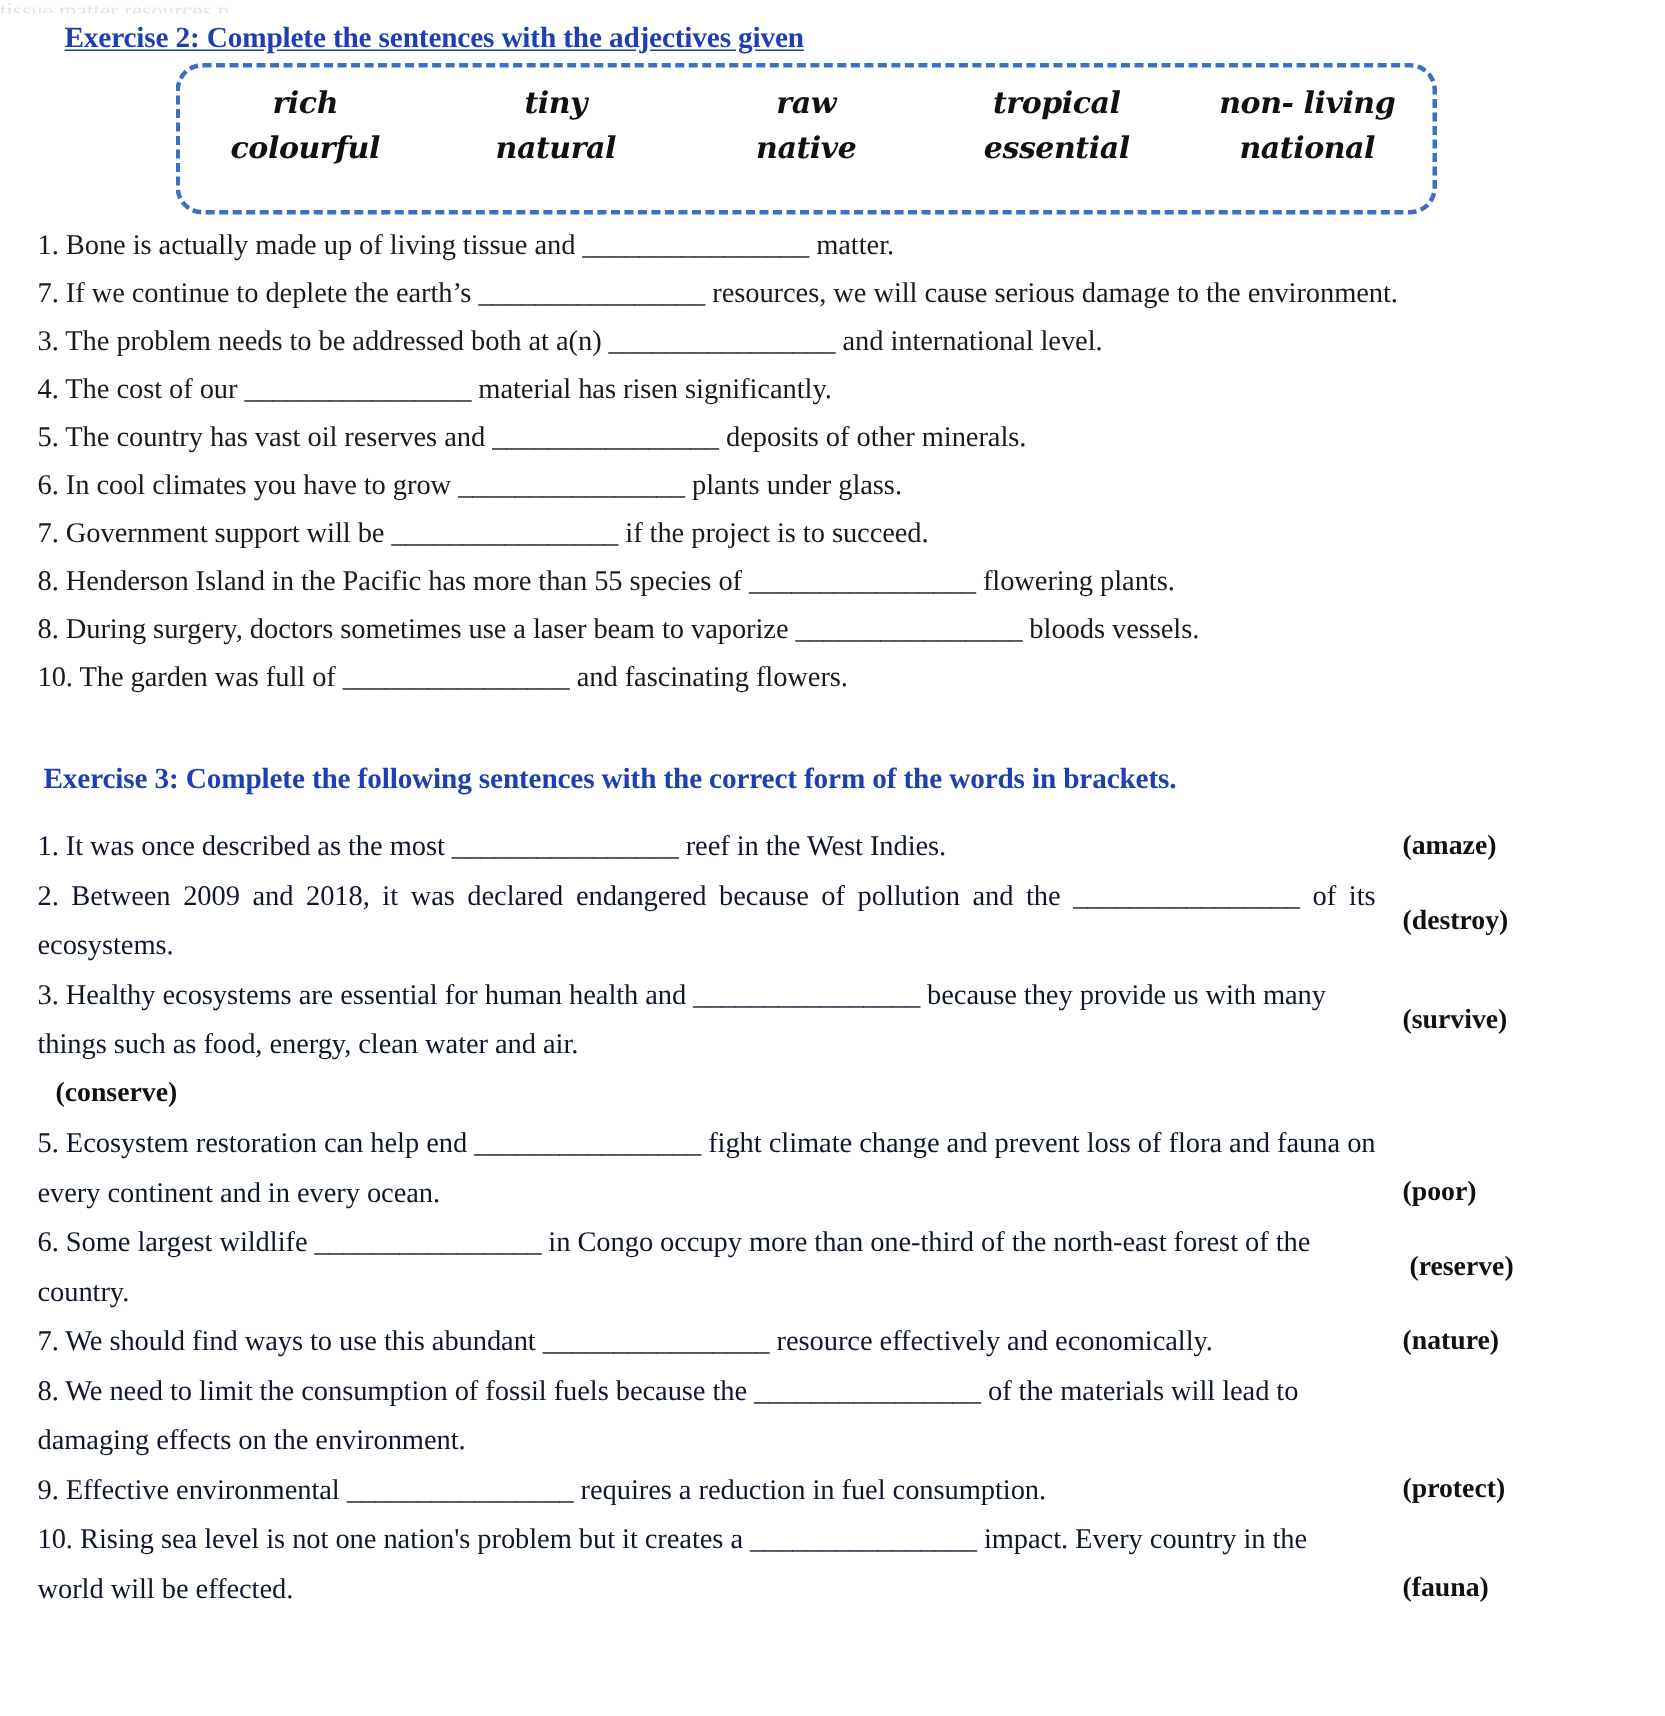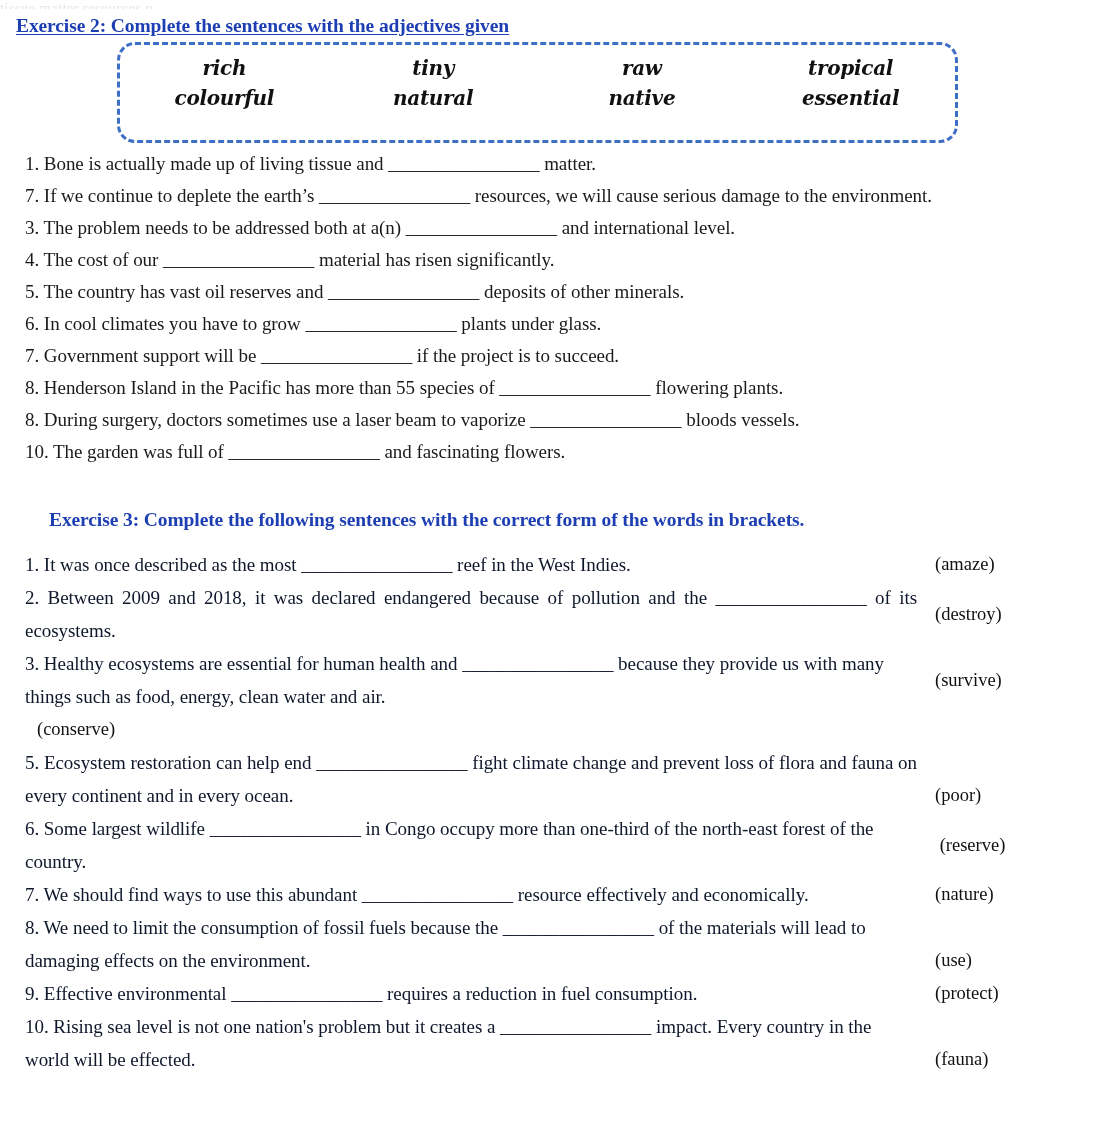--- a/index.html
+++ b/index.html
@@ -48,21 +48,21 @@
     white-space: nowrap;
     letter-spacing: -0.1px;
   }
   .ex-heading.underlined {
     text-decoration: underline;
     text-underline-offset: 2px;
   }
 
   #ex2-heading {
     position: absolute;
-    left: 16px;
+    left: 43px;
     top: 16px;
   }
 
   
   .word-box {
     position: absolute;
     left: 117px;
     top: 42px;
     width: 841px;
     height: 101px;
@@ -105,21 +105,20 @@
     font-size: 19px;
     line-height: 32px;
     color: #1a1a1a;
     letter-spacing: -0.05px;
   }
 
   #ex3-heading {
     position: absolute;
     left: 29px;
     top: 510px;
-    margin-left: 20px;
   }
 
   
   .ex3-list {
     position: absolute;
     left: 25px;
     top: 548px;
     width: 1065px;
   }
   .ex3-row {
@@ -137,21 +136,21 @@
     box-sizing: border-box;
     padding-right: 6px;
   }
   .ex3-text.justify {
     text-align: justify;
     text-align-last: left;
   }
   .ex3-cue {
     flex: 1 1 auto;
     font-size: 18.5px;
-    font-weight: normal;
+    font-weight: bold;
     line-height: 33px;
     color: #111111;
     white-space: pre;
     padding-left: 12px;
     box-sizing: border-box;
   }
   .ex3-cue.align-middle { align-self: center; }
   .ex3-cue.align-bottom { align-self: flex-end; }
 </style>
 </head>
@@ -175,20 +174,24 @@
         <span class="w">tiny</span>
         <span class="w">natural</span>
       </div>
       <div class="word-col">
         <span class="w">raw</span>
         <span class="w">native</span>
       </div>
       <div class="word-col">
         <span class="w">tropical</span>
         <span class="w">essential</span>
+      </div>
+      <div class="word-col">
+        <span class="w">non- living</span>
+        <span class="w">national</span>
       </div>
     </div>
   </div>
 
   <div class="ex2-list">
     <div class="sent">1. Bone is actually made up of living tissue and ________________ matter.</div>
     <div class="sent">7. If we continue to deplete the earth’s ________________ resources, we will cause serious damage to the environment.</div>
     <div class="sent">3. The problem needs to be addressed both at a(n) ________________ and international level.</div>
     <div class="sent">4. The cost of our ________________ material has risen significantly.</div>
     <div class="sent">5. The country has vast oil reserves and ________________ deposits of other minerals.</div>
@@ -232,21 +235,20 @@
       <div class="ex3-cue align-middle"> (reserve)</div>
     </div>
 
     <div class="ex3-row">
       <div class="ex3-text">7. We should find ways to use this abundant ________________ resource effectively and economically.</div>
       <div class="ex3-cue align-middle">(nature)</div>
     </div>
 
     <div class="ex3-row">
       <div class="ex3-text">8. We need to limit the consumption of fossil fuels because the ________________ of the materials will lead to damaging effects on the environment.</div>
-      <div class="ex3-cue align-bottom">(use)</div>
     </div>
 
     <div class="ex3-row">
       <div class="ex3-text">9. Effective environmental ________________ requires a reduction in fuel consumption.</div>
       <div class="ex3-cue">(protect)</div>
     </div>
 
     <div class="ex3-row">
       <div class="ex3-text">10. Rising sea level is not one nation's problem but it creates a ________________ impact. Every country in the world will be effected.</div>
       <div class="ex3-cue align-bottom">(fauna)</div>

